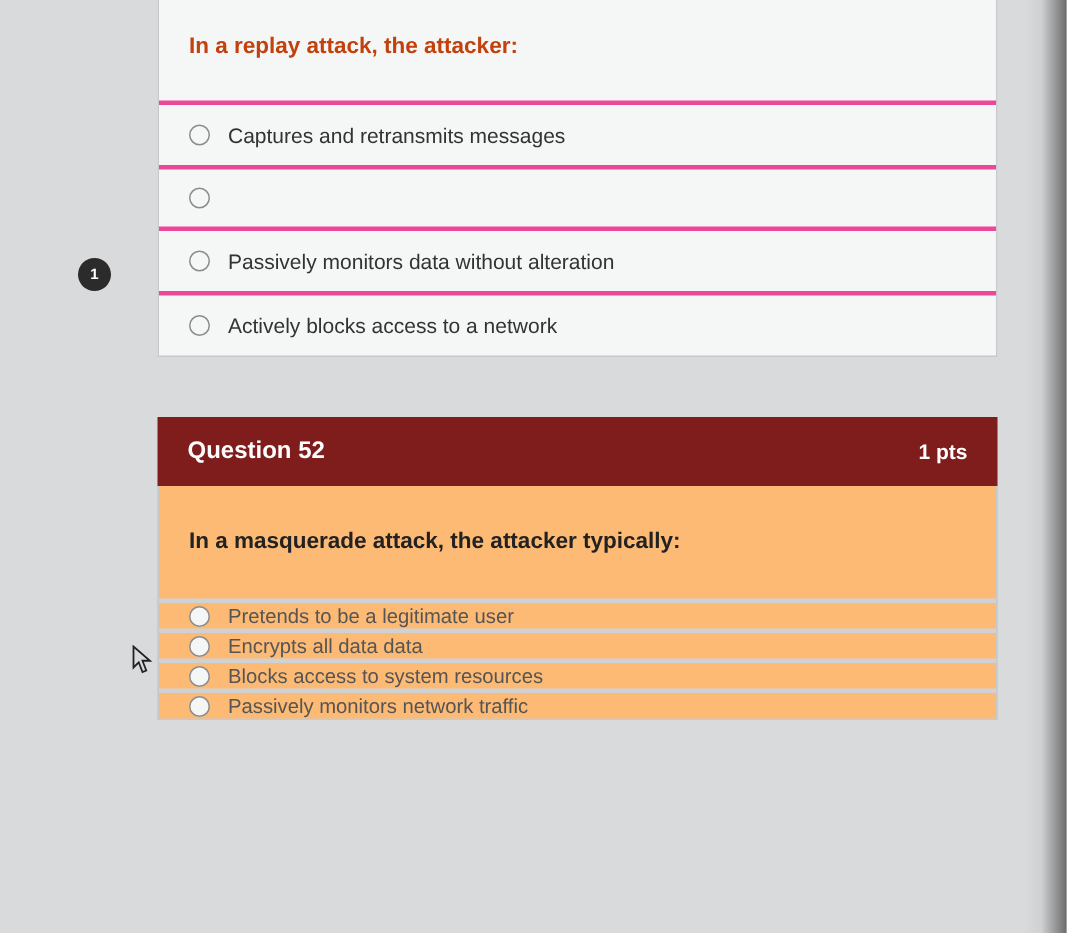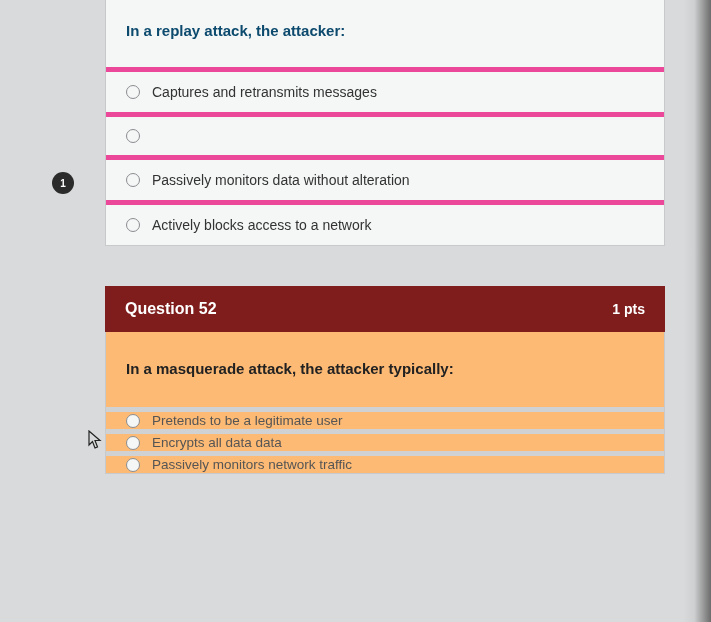--- a/index.html
+++ b/index.html
@@ -32,25 +32,25 @@
     margin-bottom: 40px;
   }
   .qcard.first {
     border-top: none;
     margin-top: 0;
   }
   .prompt {
     padding: 22px 20px 28px 20px;
     font-size: 15px;
     font-weight: 600;
-    color: #0c4a6e;
+    color: #c2410c;
   }
   .options { }
   .opt-row {
-    border-top: 5px solid #ec4899;
+    border-top: 3px solid #ec4899;
     padding: 12px 20px;
     display: flex;
     align-items: center;
     gap: 12px;
     font-size: 14px;
     color: #333;
     cursor: pointer;
   }
   .radio {
     width: 14px; height: 14px;
@@ -166,18 +166,22 @@
       <label class="opt-row">
         <span class="radio"></span>
         <span>Pretends to be a legitimate user</span>
       </label>
       <label class="opt-row">
         <span class="radio"></span>
         <span>Encrypts all data data</span>
       </label>
       <label class="opt-row">
         <span class="radio"></span>
+        <span>Blocks access to system resources</span>
+      </label>
+      <label class="opt-row">
+        <span class="radio"></span>
         <span>Passively monitors network traffic</span>
       </label>
     </div>
   </div>
 
 </div>
 
 </body></html>

